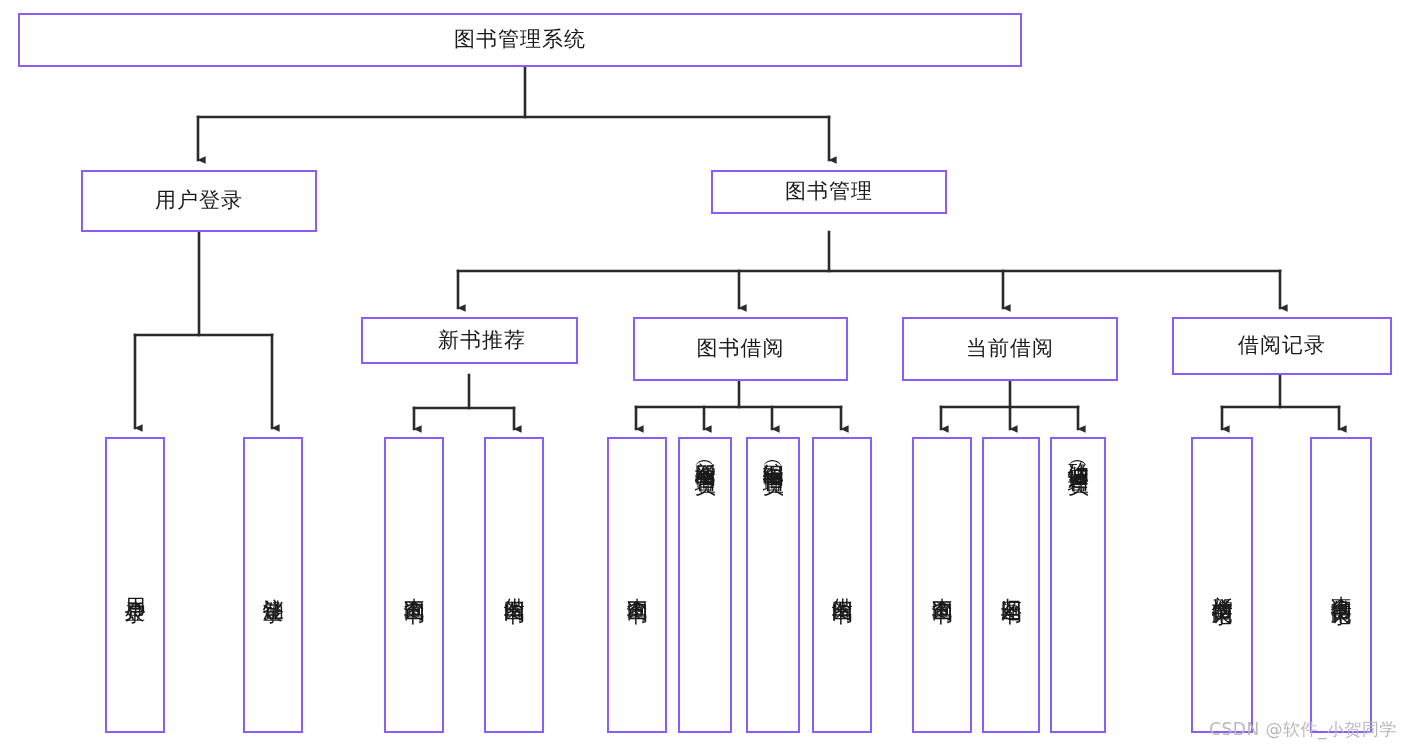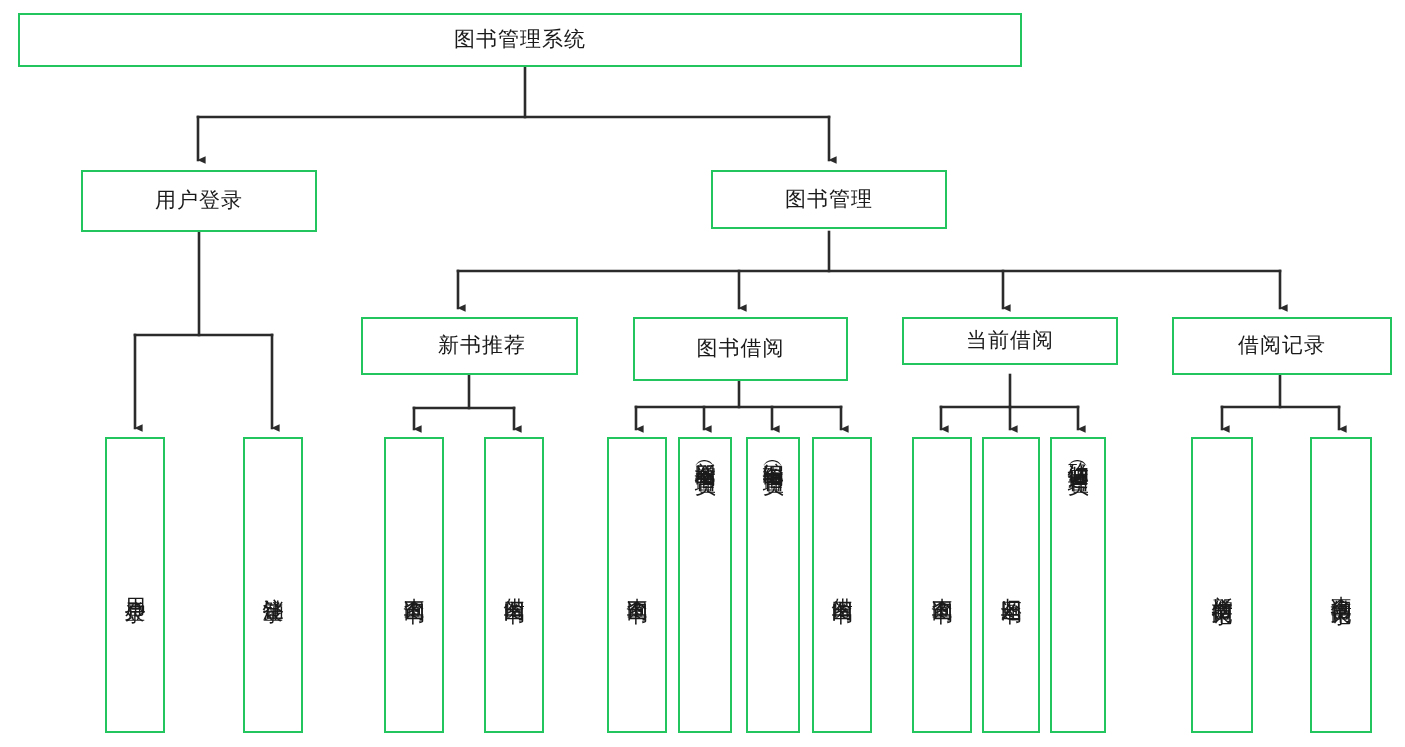--- a/index.html
+++ b/index.html
@@ -23,21 +23,21 @@
     left: 0;
     top: 0;
     width: 1405px;
     height: 747px;
     pointer-events: none;
   }
   .node {
     position: absolute;
     box-sizing: border-box;
     background: #ffffff;
-    border: 2px solid #22c55e;
+    border: 2px solid #8b5cf6;
     display: flex;
     align-items: center;
     justify-content: center;
     color: #1a1a1a;
   }
   .node.horizontal {
     font-size: 21px;
     line-height: 1.2;
     letter-spacing: 1px;
     padding: 2px 6px;
@@ -127,33 +127,33 @@
   </svg>
 
   <div class="node horizontal" style="left:18px; top:13px; width:1004px; height:54px;">
     <span class="node-label">图书管理系统</span>
   </div>
 
   <div class="node horizontal" style="left:81px; top:170px; width:236px; height:62px;">
     <span class="node-label">用户登录</span>
   </div>
 
-  <div class="node horizontal" style="left:711px; top:170px; width:236px; height:59px;">
+  <div class="node horizontal" style="left:711px; top:170px; width:236px; height:44px;">
     <span class="node-label">图书管理</span>
   </div>
 
-  <div class="node horizontal" style="left:361px; top:317px; width:217px; height:58px;padding-left:31px;">
+  <div class="node horizontal" style="left:361px; top:317px; width:217px; height:47px;padding-left:31px;">
     <span class="node-label">新书推荐</span>
   </div>
 
   <div class="node horizontal" style="left:633px; top:317px; width:215px; height:64px;">
     <span class="node-label">图书借阅</span>
   </div>
 
-  <div class="node horizontal" style="left:902px; top:317px; width:216px; height:48px;">
+  <div class="node horizontal" style="left:902px; top:317px; width:216px; height:64px;">
     <span class="node-label">当前借阅</span>
   </div>
 
   <div class="node horizontal" style="left:1172px; top:317px; width:220px; height:58px;">
     <span class="node-label">借阅记录</span>
   </div>
 
   <div class="node vertical center-text" style="left:105px; top:437px; width:60px; height:296px;">
     <span class="node-label">用户登录</span>
   </div>
@@ -199,14 +199,15 @@
   </div>
 
   <div class="node vertical center-text" style="left:1191px; top:437px; width:62px; height:296px;">
     <span class="node-label">新增借阅记录</span>
   </div>
 
   <div class="node vertical center-text" style="left:1310px; top:437px; width:62px; height:296px;">
     <span class="node-label">查询借阅记录</span>
   </div>
 
+  <div id="watermark">CSDN @软件_小贺同学</div>
 
 </div>
 
 </body></html>

